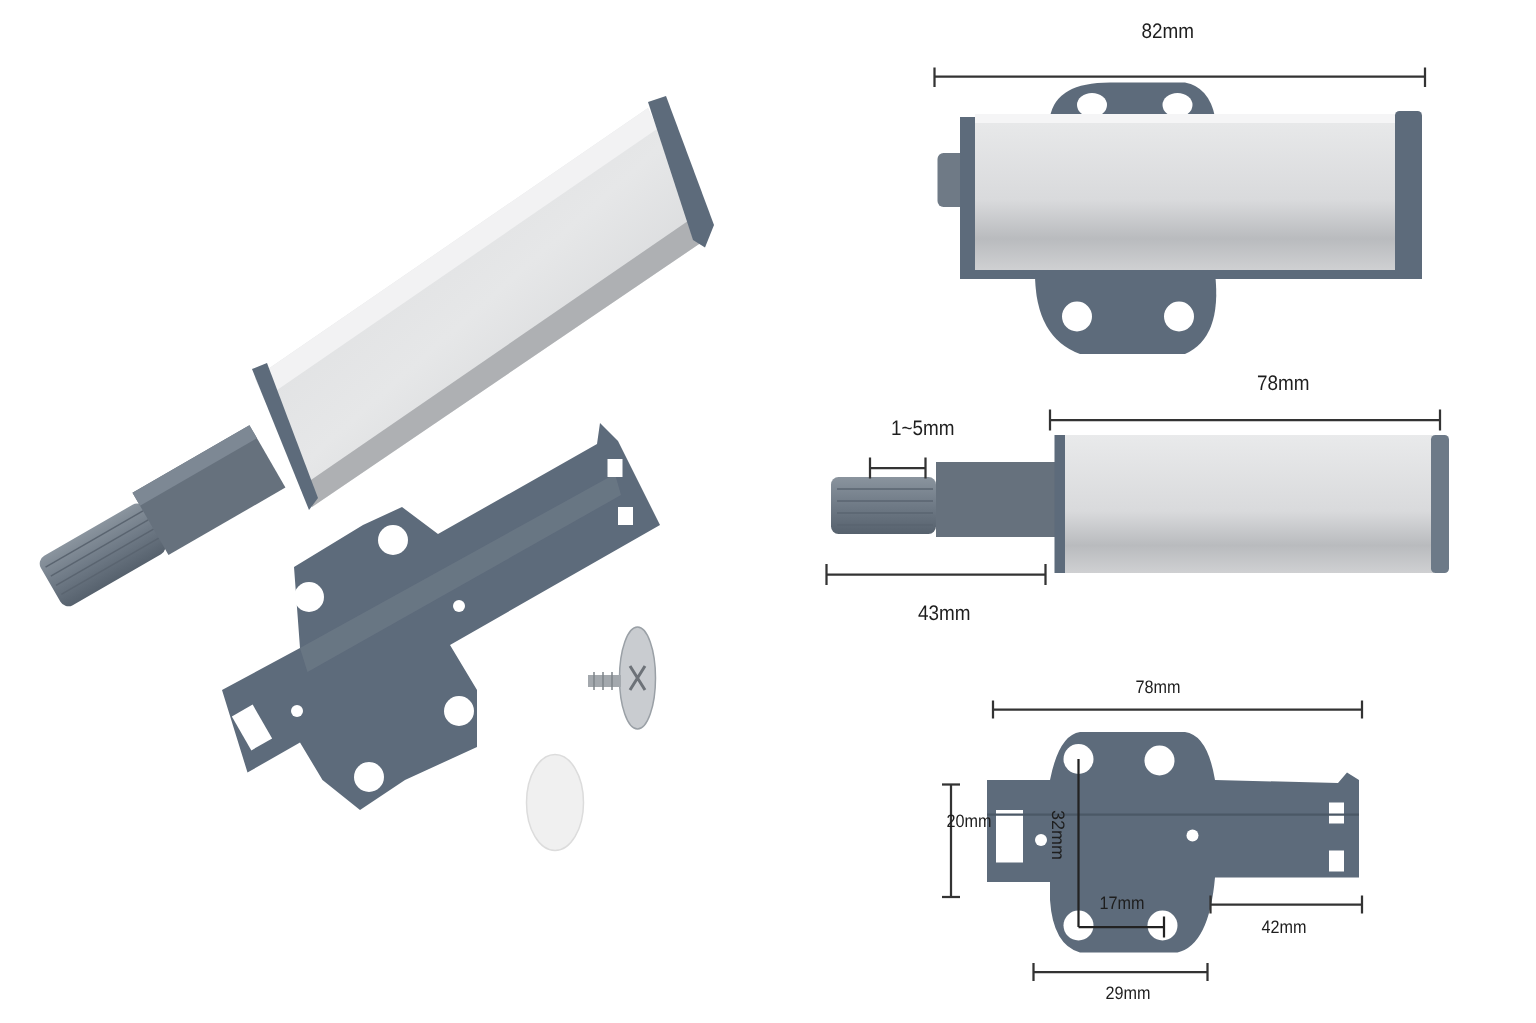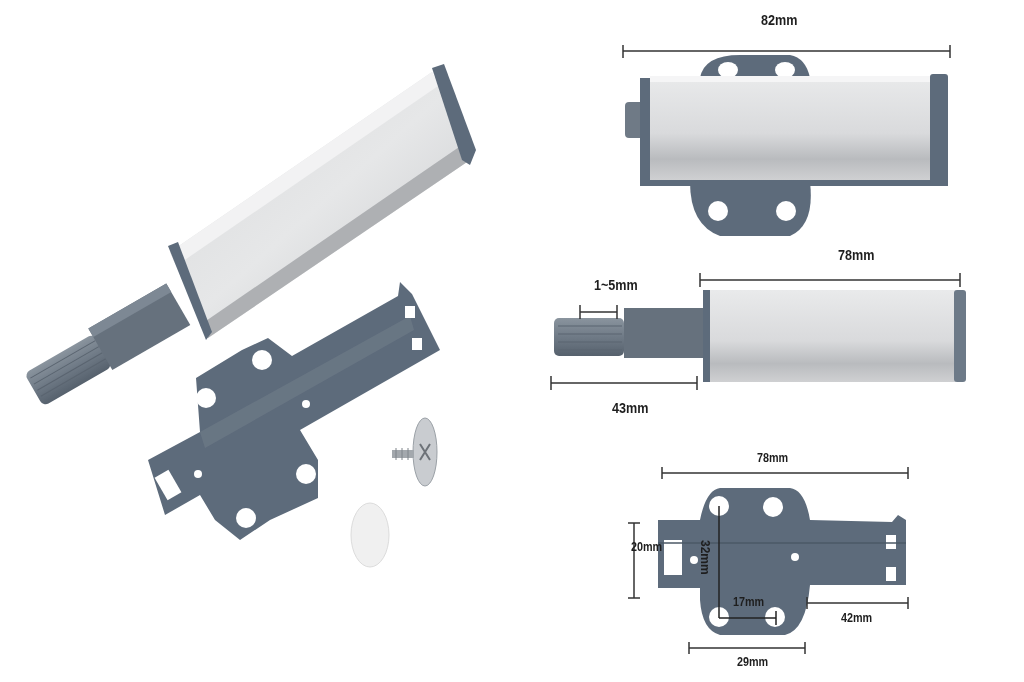--- a/index.html
+++ b/index.html
@@ -1,18 +1,18 @@
 <!DOCTYPE html>
 <html><head>
 <meta charset="utf-8">
 <style>
   html, body { margin: 0; padding: 0; background: #ffffff; }
   body { width: 1024px; height: 682px; position: relative; overflow: hidden;
          font-family: "Liberation Sans", sans-serif; color: #222; }
-  .stage { position: absolute; left: 0; top: 0; width: 880px; height: 682px; font-weight: bold; }
+  .stage { position: absolute; left: 0; top: 0; width: 880px; height: 682px; }
   .dim-label { position: absolute; font-size: 14px; color: #1e1e1e; white-space: nowrap;
                font-family: "Liberation Sans", sans-serif; transform: scaleX(0.9); transform-origin: left top; }
   .dim-label.small { font-size: 12px; }
   .dim-label.vert { transform: rotate(90deg); transform-origin: left top; }
   svg { position: absolute; left: 0; top: 0; }
 </style>
 </head>
 <body>
 
 <div class="stage">

